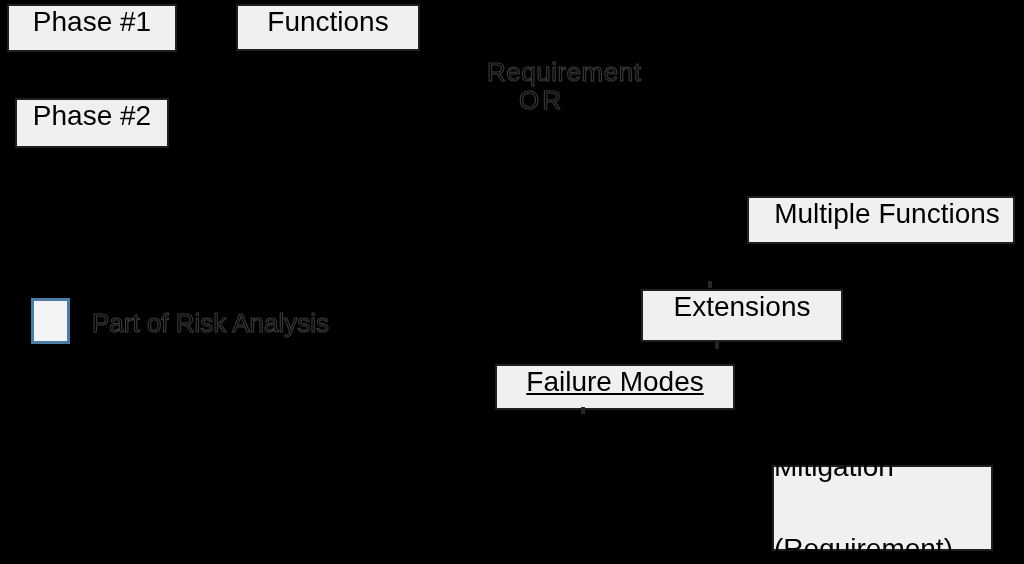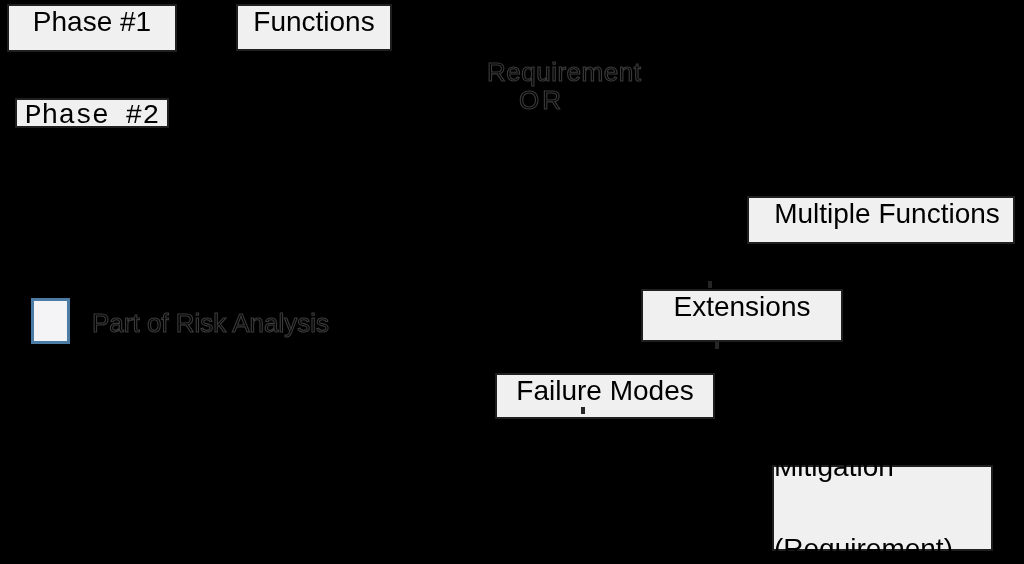--- a/index.html
+++ b/index.html
@@ -38,37 +38,37 @@
 </style>
 </head>
 <body style="--bg: #000000; --callout-fill: #f0f0f0; --callout-border: #1f1f1f; --callout-text: #000000; --legend-fill: #f4f4f6; --legend-border: #4c7ba3; --faint-edge: #3a3a3a;">
 
 <div class="canvas">
 
   <div class="callout" style="left:7px;top:4px;width:170px;height:48px;">
     <span>Phase #1</span>
   </div>
 
-  <div class="callout" style="left:236px;top:4px;width:156px;height:47px;">
+  <div class="callout" style="left:236px;top:4px;width:184px;height:47px;">
     <span>Functions</span>
   </div>
 
-  <div class="callout" style="left:15px;top:98px;width:154px;height:30px;font-family:Liberation Mono, monospace;">
+  <div class="callout" style="left:15px;top:98px;width:154px;height:50px;">
     <span>Phase #2</span>
   </div>
 
   <div class="callout" style="left:747px;top:196px;width:268px;height:48px;padding-left:12px;">
     <span>Multiple Functions</span>
   </div>
 
   <div class="callout" style="left:641px;top:289px;width:202px;height:53px;">
     <span>Extensions</span>
   </div>
 
-  <div class="callout" style="left:495px;top:373px;width:220px;height:46px;">
+  <div class="callout" style="left:495px;top:364px;width:240px;height:46px;text-decoration:underline;">
     <span>Failure Modes</span>
   </div>
 
   <div class="callout two-line" style="left:772px;top:465px;width:221px;height:86px;">
     <span>Mitigation</span>
     <span>(Requirement)</span>
   </div>
 
   <div class="faint" style="left:487px;top:13px;letter-spacing:0.5px;margin-top:44px;">Requirement</div>
 

